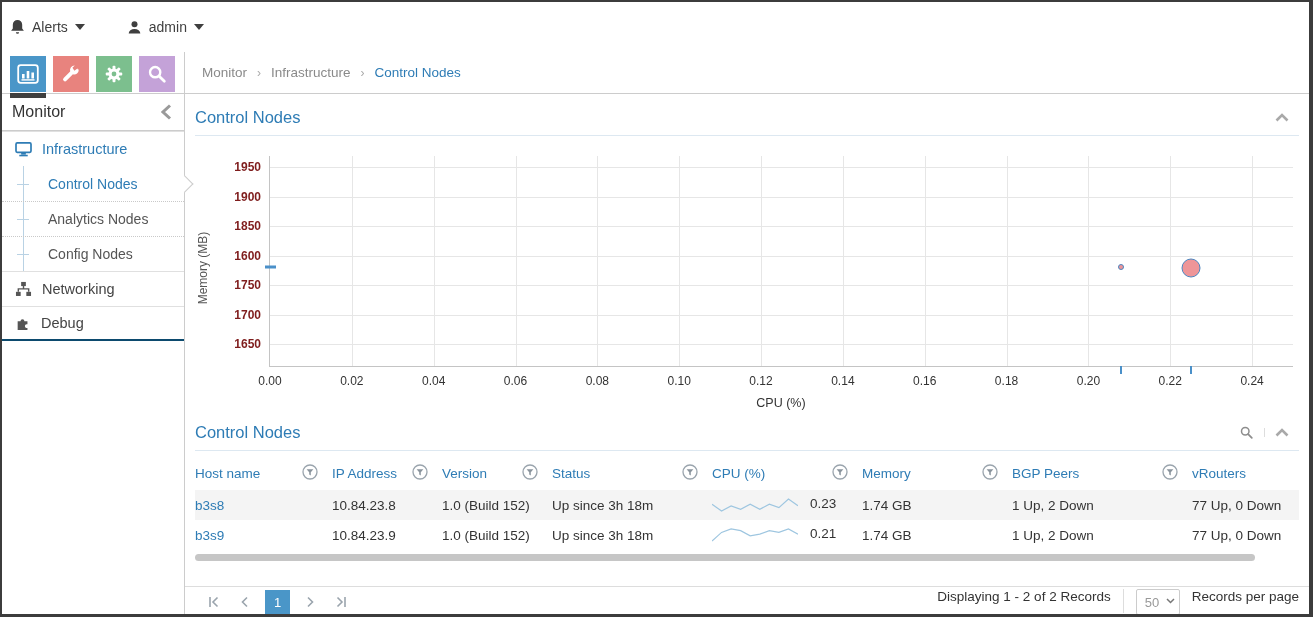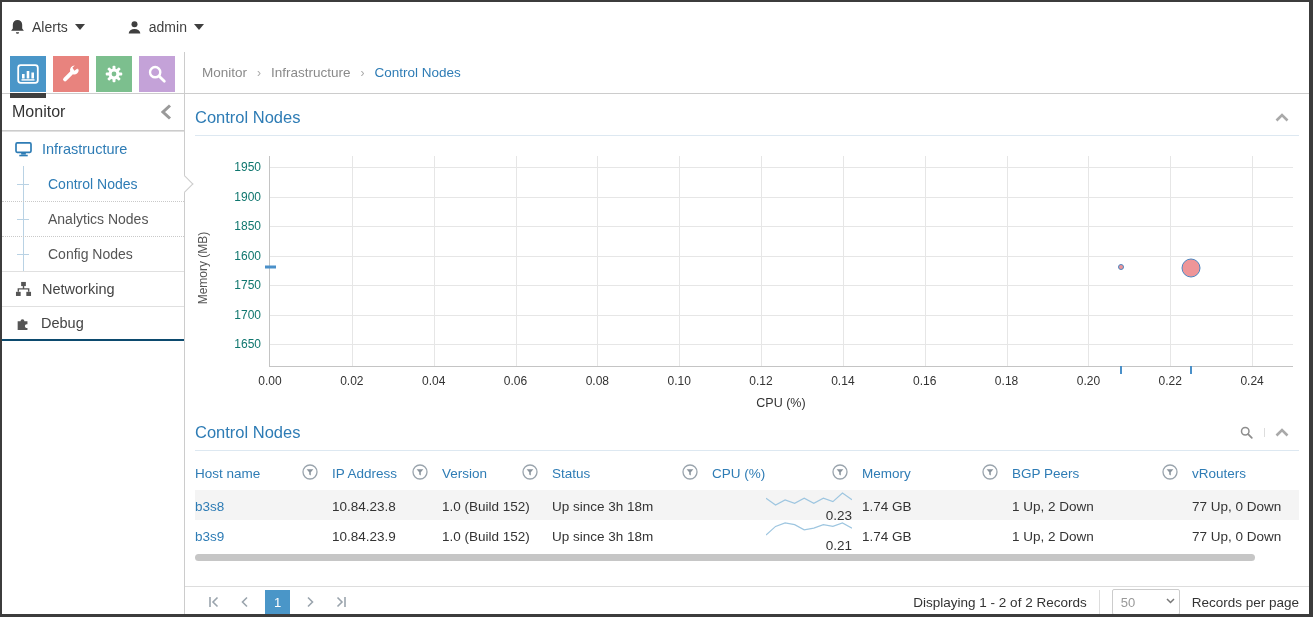--- a/index.html
+++ b/index.html
@@ -56,49 +56,49 @@
   .panel-tools .tool { padding:0 10px; display:flex; align-items:center; cursor:pointer; }
   .panel-tools .tool + .tool { border-left:1px solid #ddd; }
 
   
   .chart { position:relative; height:285px; margin:0 0 0 0; }
   .ylab { position:absolute; left:-62px; top:125px; width:160px; text-align:center; transform:rotate(-90deg); font-size:12px; color:#555; }
   .plot { position:absolute; left:84px; top:20px; width:1024px; height:211px;
           border-left:1px solid #c4c4c4; border-bottom:1px solid #c4c4c4; }
   .gl-v { position:absolute; top:0; bottom:0; width:1px; background:#e6e6e6; }
   .gl-h { position:absolute; left:0; right:0; height:1px; background:#e6e6e6; }
-  .ytick { position:absolute; right:100%; margin-right:9px; transform:translateY(-50%); font-size:12px; color:#0f766e; white-space:nowrap; }
+  .ytick { position:absolute; right:100%; margin-right:9px; transform:translateY(-50%); font-size:12px; color:#7f1d1d; white-space:nowrap;font-weight:bold; }
   .xtick { position:absolute; top:100%; margin-top:8px; transform:translateX(-50%); font-size:12px; color:#333; }
   .pt { position:absolute; border-radius:50%; transform:translate(-50%,-50%); }
   .rug-x { position:absolute; top:100%; width:2px; height:8px; background:#4a90c9; transform:translateX(-50%); }
   .rug-y { position:absolute; right:100%; margin-right:-6px; width:11px; height:3px; background:#4a90c9; transform:translateY(-50%); }
   .xlab { position:absolute; left:84px; width:1024px; top:260px; text-align:center; font-size:12.5px; color:#333; }
 
   
   .grid { margin:6px 10px 0 10px; }
   .grid-head, .grid-row { display:grid; grid-template-columns:137px 110px 110px 160px 150px 150px 180px 1fr; align-items:center; }
   .grid-head { height:33px; }
   .hcell { display:flex; align-items:center; justify-content:space-between; padding-right:14px; color:#2e7cb5; font-size:13.5px; }
   .grid-row { height:30px; font-size:13.5px; color:#333; }
   .grid-row.striped { background:#f4f4f4; }
   .grid-row .link { color:#2e7cb5; cursor:pointer; }
   .cell { padding-right:10px; }
-  .cpu-cell { display:flex; align-items:flex-end; gap:0;flex-direction:column; }
+  .cpu-cell { display:flex; align-items:flex-start; gap:12px; }
   .hscroll { margin:4px 10px 0 10px; height:7px; }
   .hscroll .thumb { width:96%; height:7px; background:#c6c6c6; border-radius:4px; }
 
   
   .pager-row { position:absolute; left:0; right:0; bottom:0; height:31px; border-top:1px solid #ddd; display:flex; align-items:center; justify-content:space-between; padding:0 10px 0 18px; }
   .pager-left { display:flex; align-items:center; gap:9px; }
   .pgbtn { width:22px; height:22px; display:flex; align-items:center; justify-content:center; cursor:pointer; }
   .pgnum { width:25px; height:25px; background:#4a96c8; color:#fff; font-size:13px; display:flex; align-items:center; justify-content:center; cursor:pointer; }
-  .pager-right { display:flex; align-items:center; gap:12px; font-size:13.5px; color:#333; }
+  .pager-right { display:flex; align-items:flex-start; gap:12px; font-size:13.5px; color:#333; }
   .vdiv { width:1px; height:24px; background:#ddd; }
   .sel-wrap { position:relative; }
-  .sel-wrap select { appearance:none; -webkit-appearance:none; width:68px; height:26px; border:1px solid #ccc; border-radius:2px; background:#fff; color:#999; font-size:13px; padding:0 18px 0 8px; font-family:inherit; }
+  .sel-wrap select { appearance:none; -webkit-appearance:none; width:44px; height:26px; border:1px solid #ccc; border-radius:2px; background:#fff; color:#999; font-size:13px; padding:0 18px 0 8px; font-family:inherit; }
   .sel-wrap svg { position:absolute; right:5px; top:9px; pointer-events:none; }
 </style>
 </head>
 <body>
 
 <div class="page">
 
   <div class="topbar">
     <div class="top-right">
       <div class="menu-chip">

